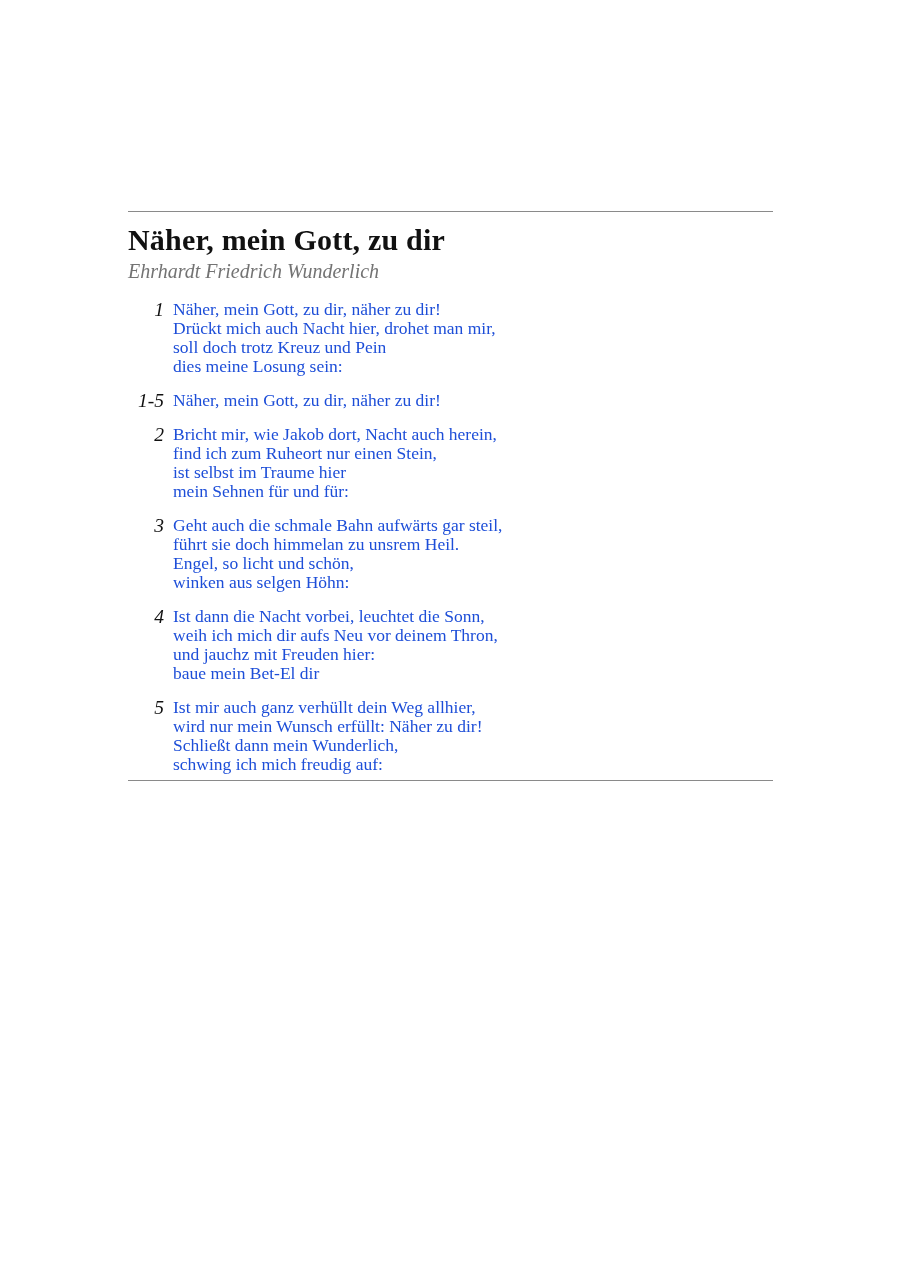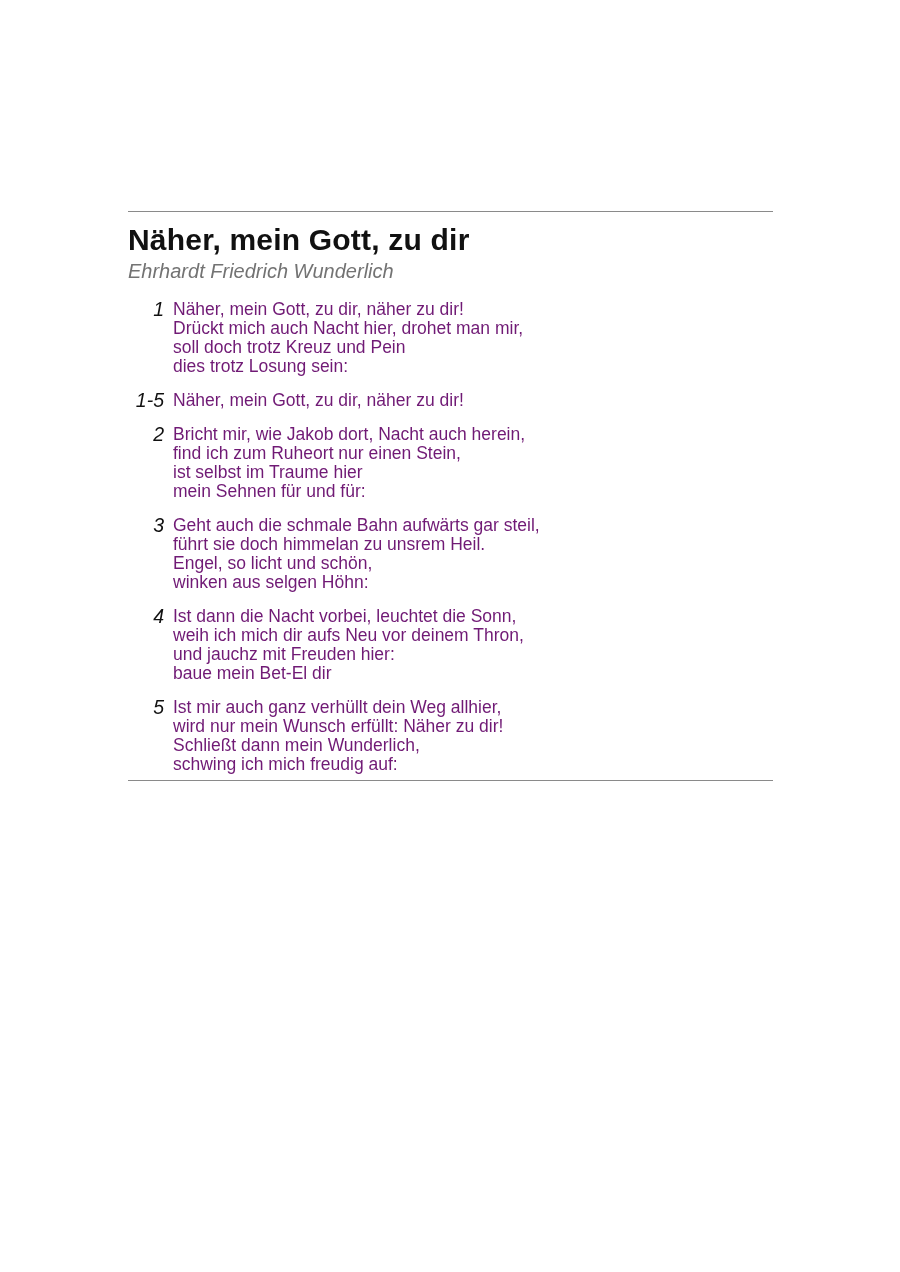--- a/index.html
+++ b/index.html
@@ -2,21 +2,21 @@
 <html><head>
 <meta charset="utf-8">
 <style>
   * { margin: 0; padding: 0; box-sizing: border-box; }
   html, body { background: #ffffff; }
   .page {
     position: relative;
     width: 900px;
     height: 928px;
     background: #ffffff;
-    font-family: Liberation Sans, sans-serif;
+    font-family: Liberation Serif, serif;
     color: #1a1a1a;
     overflow: hidden;
   }
   .content {
     position: absolute;
     left: 128px;
     top: 211px;
     width: 645px;
   }
   .rule {
@@ -53,21 +53,21 @@
     flex: 0 0 36px;
     text-align: right;
     font-style: italic;
     font-size: 19.5px;
     line-height: 19px;
     padding-right: 0;
     color: #111111;
   }
   .verse-lines {
     padding-left: 9px;
-    color: #701a75;
+    color: #1d4ed8;
   }
   .verse-line { white-space: pre; }
 </style>
 </head>
 <body>
 
 <div class="page">
   <div class="content">
 
     <hr class="rule">
@@ -76,21 +76,21 @@
     <div class="song-author">Ehrhardt Friedrich Wunderlich</div>
 
     <div class="verses">
 
       <div class="verse">
         <div class="verse-number">1</div>
         <div class="verse-lines">
           <div class="verse-line">Näher, mein Gott, zu dir, näher zu dir!</div>
           <div class="verse-line">Drückt mich auch Nacht hier, drohet man mir,</div>
           <div class="verse-line">soll doch trotz Kreuz und Pein</div>
-          <div class="verse-line">dies trotz Losung sein:</div>
+          <div class="verse-line">dies meine Losung sein:</div>
         </div>
       </div>
 
       <div class="verse">
         <div class="verse-number">1-5</div>
         <div class="verse-lines">
           <div class="verse-line">Näher, mein Gott, zu dir, näher zu dir!</div>
         </div>
       </div>
 

